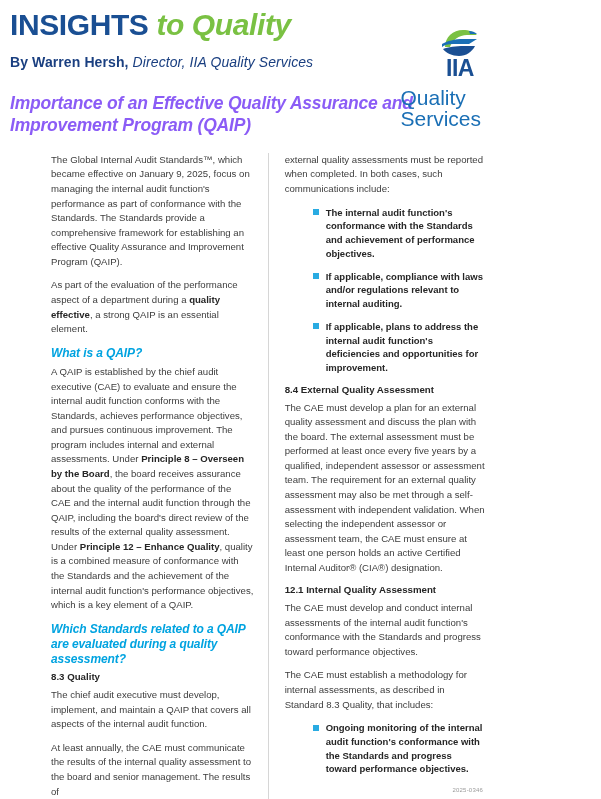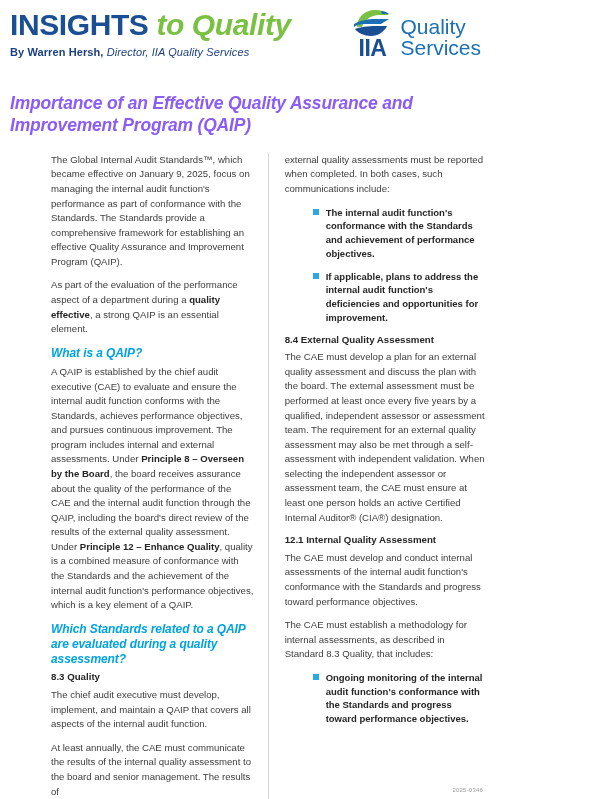--- a/index.html
+++ b/index.html
@@ -38,39 +38,40 @@
   .brand-insights {
     color: #1a4f93;
     font-style: normal;
   }
   .brand-to-quality {
     color: #7ac143;
     font-style: italic;
     font-weight: bold;
   }
   .byline {
-    margin-top: 6px;
-    font-size: 11px;
+    margin-top: 14px;
+    font-size: 14px;
     color: #1a3f80;
     font-style: italic;
     letter-spacing: 0.1px;
   }
   .byline b {
     font-style: normal;
     font-weight: bold;
   }
 
   
   .logo {
     position: absolute;
     right: 12px;
-    top: 8px;
+    top: 28px;
     display: flex;
     align-items: flex-end;
     gap: 7px;
+    flex-direction: column;
   }
   .logo-left {
     display: flex;
     flex-direction: column;
     align-items: center;
   }
   .logo-mark { display: block; }
   .logo-iia {
     font-size: 23px;
     font-weight: bold;
@@ -224,20 +225,21 @@
       <p class="body">At least annually, the CAE must communicate the results of the internal quality assessment to the board and senior management. The results of</p>
 
     </div>
 
     <div class="col col-right">
 
       <p class="body">external quality assessments must be reported when completed. In both cases, such communications include:</p>
 
       <ul class="bullets">
         <li><span class="sq"></span><span>The internal audit function's conformance with the Standards and achievement of performance objectives.</span></li>
+        <li><span class="sq"></span><span>If applicable, compliance with laws and/or regulations relevant to internal auditing.</span></li>
         <li><span class="sq"></span><span>If applicable, plans to address the internal audit function's deficiencies and opportunities for improvement.</span></li>
       </ul>
 
       <h3 class="standard">8.4 External Quality Assessment</h3>
       <p class="body">The CAE must develop a plan for an external quality assessment and discuss the plan with the board. The external assessment must be performed at least once every five years by a qualified, independent assessor or assessment team. The requirement for an external quality assessment may also be met through a self-assessment with independent validation. When selecting the independent assessor or assessment team, the CAE must ensure at least one person holds an active Certified Internal Auditor® (CIA®) designation.</p>
 
       <h3 class="standard">12.1 Internal  Quality Assessment</h3>
       <p class="body">The CAE must develop and conduct internal assessments of the internal audit function's conformance with the Standards and progress toward performance objectives.</p>
       <p class="body">The CAE must establish a methodology for internal assessments, as described in Standard 8.3 Quality, that includes:</p>
 

